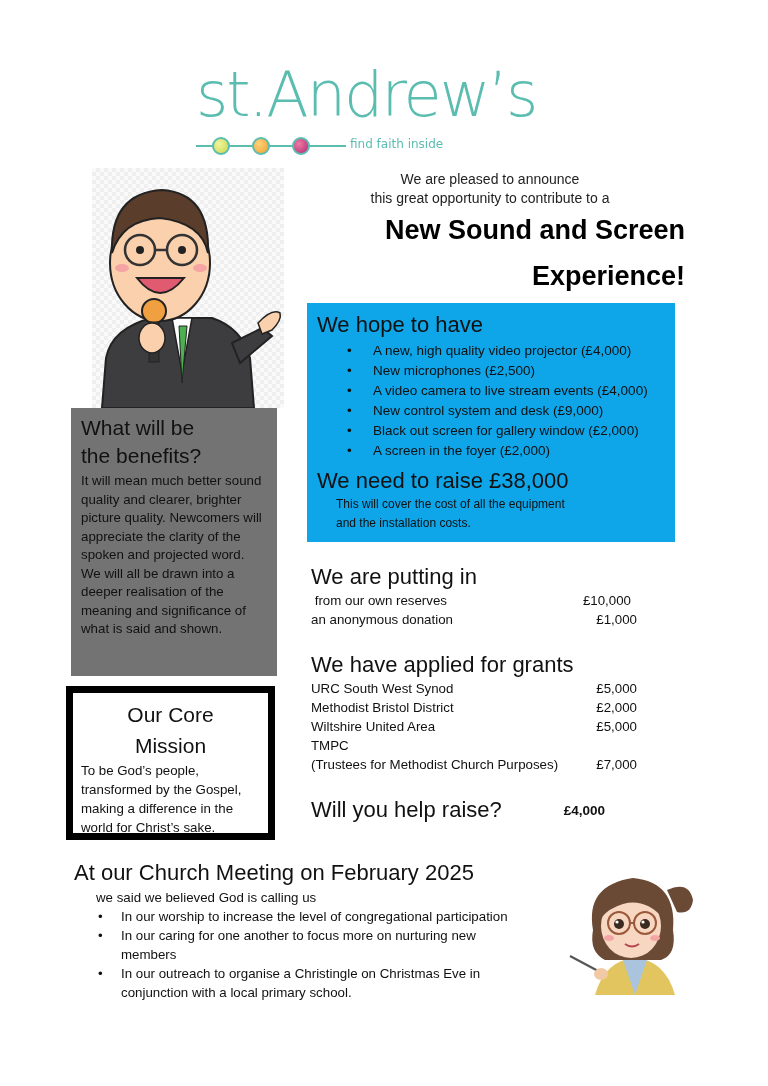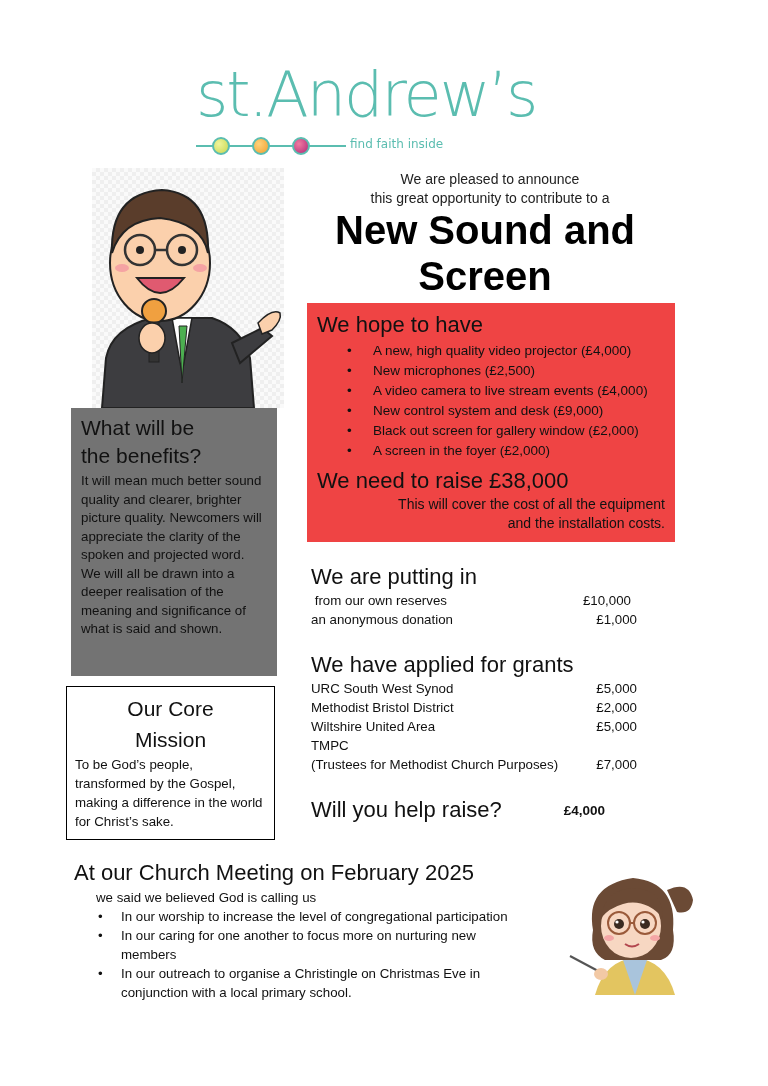--- a/index.html
+++ b/index.html
@@ -10,44 +10,44 @@
 
   
   #logo { left: 190px; top: 60px; width: 340px; height: 105px; }
   #logo .brand { position: absolute; left: 6px; top: 0; font-family: "DejaVu Sans", sans-serif; font-weight: 300; font-size: 62px; letter-spacing: -2px; color: #5bbdb0; line-height: 70px; }
   #logo .line { position: absolute; left: 6px; top: 85px; width: 150px; height: 2px; background: #5bbdb0; }
   #logo .dot { position: absolute; top: 77px; width: 18px; height: 18px; border-radius: 50%; border: 2px solid #5bbdb0; }
   #logo .tag { position: absolute; left: 160px; top: 71px; font-family: "DejaVu Sans", sans-serif; font-size: 12px; color: #5bbdb0; line-height: 26px; }
 
   
   #intro { left: 300px; top: 170px; width: 380px; text-align: center; font-size: 14px; line-height: 19px; color: #222; }
-  #headline { left: 285px; top: 207px; width: 400px; text-align: center; font-weight: bold; font-size: 40px; line-height: 46px; color: #000; }
+  #headline { left: 285px; top: 207px; width: 400px; text-align: right; font-weight: bold; font-size: 27px; line-height: 46px; color: #000; }
 
   
   #man { left: 92px; top: 168px; width: 192px; height: 240px;
     background-color: #fafafa;
     background-image: linear-gradient(45deg, #efefef 25%, transparent 25%, transparent 75%, #efefef 75%), linear-gradient(45deg, #efefef 25%, transparent 25%, transparent 75%, #efefef 75%);
     background-size: 8px 8px; background-position: 0 0, 4px 4px; }
 
   
-  #hope-box { left: 307px; top: 303px; width: 368px; height: 239px; background: #ef4444; padding: 8px 10px; }
+  #hope-box { left: 307px; top: 303px; width: 368px; height: 239px; background: #0ea5e9; padding: 8px 10px; }
   #hope-box h2 { font-weight: normal; font-size: 22px; line-height: 28px; color: #111; }
   #hope-box ul { list-style: none; margin-left: 30px; margin-top: 2px; }
   #hope-box li { font-size: 13.5px; line-height: 20px; position: relative; padding-left: 26px; }
   #hope-box li::before { content: "•"; position: absolute; left: 0; top: 0; }
   #hope-box .raise { margin-top: 6px; }
-  #hope-box .raise-sub { font-size: 14px; line-height: 19px; margin-left: 19px; text-align: right; }
+  #hope-box .raise-sub { font-size: 12px; line-height: 19px; margin-left: 19px; }
 
   
   #benefits { left: 71px; top: 408px; width: 206px; height: 268px; background: #737373; padding: 6px 10px; }
   #benefits h2 { font-weight: normal; font-size: 21px; line-height: 28px; }
   #benefits p { font-size: 13.3px; line-height: 18.5px; margin-top: 2px; }
 
   
-  #mission { left: 66px; top: 686px; width: 209px; height: 154px; border: 1px solid #000000; padding: 6px 8px; }
+  #mission { left: 66px; top: 686px; width: 209px; height: 154px; border: 7px solid #000000; padding: 6px 8px; }
   #mission h2 { font-weight: normal; font-size: 21px; line-height: 31px; text-align: center; }
   #mission p { font-size: 13.3px; line-height: 19px; }
 
   
   .sect { left: 311px; width: 330px; }
   .sect h2 { font-weight: normal; font-size: 22px; line-height: 28px; }
   .row { display: flex; justify-content: space-between; font-size: 13.3px; line-height: 19px; padding-right: 8px; }
   #putting { top: 563px; }
   #grants { top: 651px; }
   #help { top: 796px; display: flex; align-items: center; }

